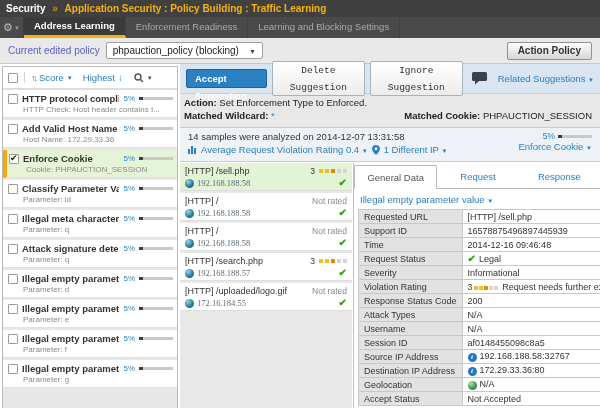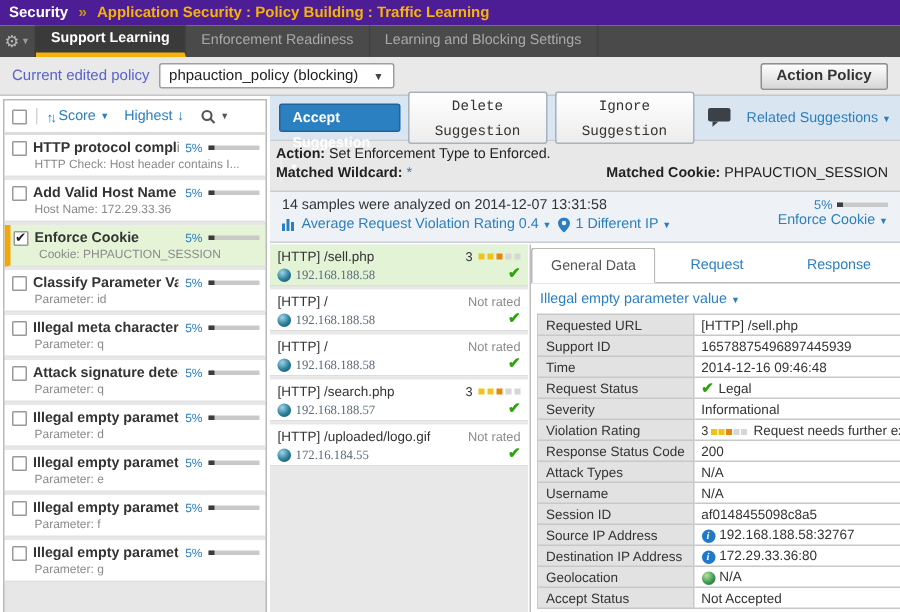--- a/index.html
+++ b/index.html
@@ -1,20 +1,20 @@
 <!DOCTYPE html>
 <html><head>
 <meta charset="utf-8">
 <style>
   * { margin:0; padding:0; box-sizing:border-box; }
   body { font-family:"Liberation Sans", sans-serif; background:#fff; }
   .page { position:relative; width:600px; height:408px; overflow:hidden; background:#fff; font-family:"Liberation Sans", sans-serif; }
 
   
-  .breadcrumb { position:absolute; top:0; left:0; width:600px; height:17px; background:#4c1d95; font-size:10px; line-height:17px; padding-left:6px; white-space:nowrap; }
+  .breadcrumb { position:absolute; top:0; left:0; width:600px; height:17px; background:#404040; font-size:10px; line-height:17px; padding-left:6px; white-space:nowrap; }
   .bc-root { color:#fff; font-weight:bold; }
   .bc-sep  { color:#c89410; font-weight:bold; margin:0 4px; }
   .bc-path { color:#f7b20a; font-weight:bold; }
 
   
   .tabbar { position:absolute; top:17px; left:0; width:600px; height:21px; background:#4a4a4a; display:flex; align-items:stretch; }
   .gearbox { width:24px; display:flex; align-items:center; justify-content:center; color:#b9b9b9; font-size:11px; border-right:1px solid #3d3d3d; cursor:pointer; }
   .gearbox .caret { font-size:6px; margin-left:1px; color:#9a9a9a; }
   .ntab { padding:0 10px; font-size:9.5px; color:#a9a9a9; line-height:19px; border-right:1px solid #414141; cursor:pointer; }
   .ntab.active { background:#3a3a3a; color:#fff; font-weight:bold; border-bottom:3px solid #f7b20a; line-height:18px; }
@@ -109,21 +109,21 @@
     <span class="bc-root">Security</span>
     <span class="bc-sep">»</span>
     <span class="bc-path">Application Security : Policy Building : Traffic Learning</span>
   </div>
 
   <div class="tabbar">
     <div class="gearbox">
       <span>⚙</span>
         <span class="caret">▼</span>
     </div>
-    <div class="ntab active">Support Learning</div>
+    <div class="ntab active">Address Learning</div>
     <div class="ntab">Enforcement Readiness</div>
     <div class="ntab">Learning and Blocking Settings</div>
   </div>
 
   <div class="policybar">
     <span class="pol-label">Current edited policy</span>
     <span class="pol-select">
       <span>phpauction_policy (blocking)</span><span class="caret">▼</span>
     </span>
     <span class="spacer"></span>

